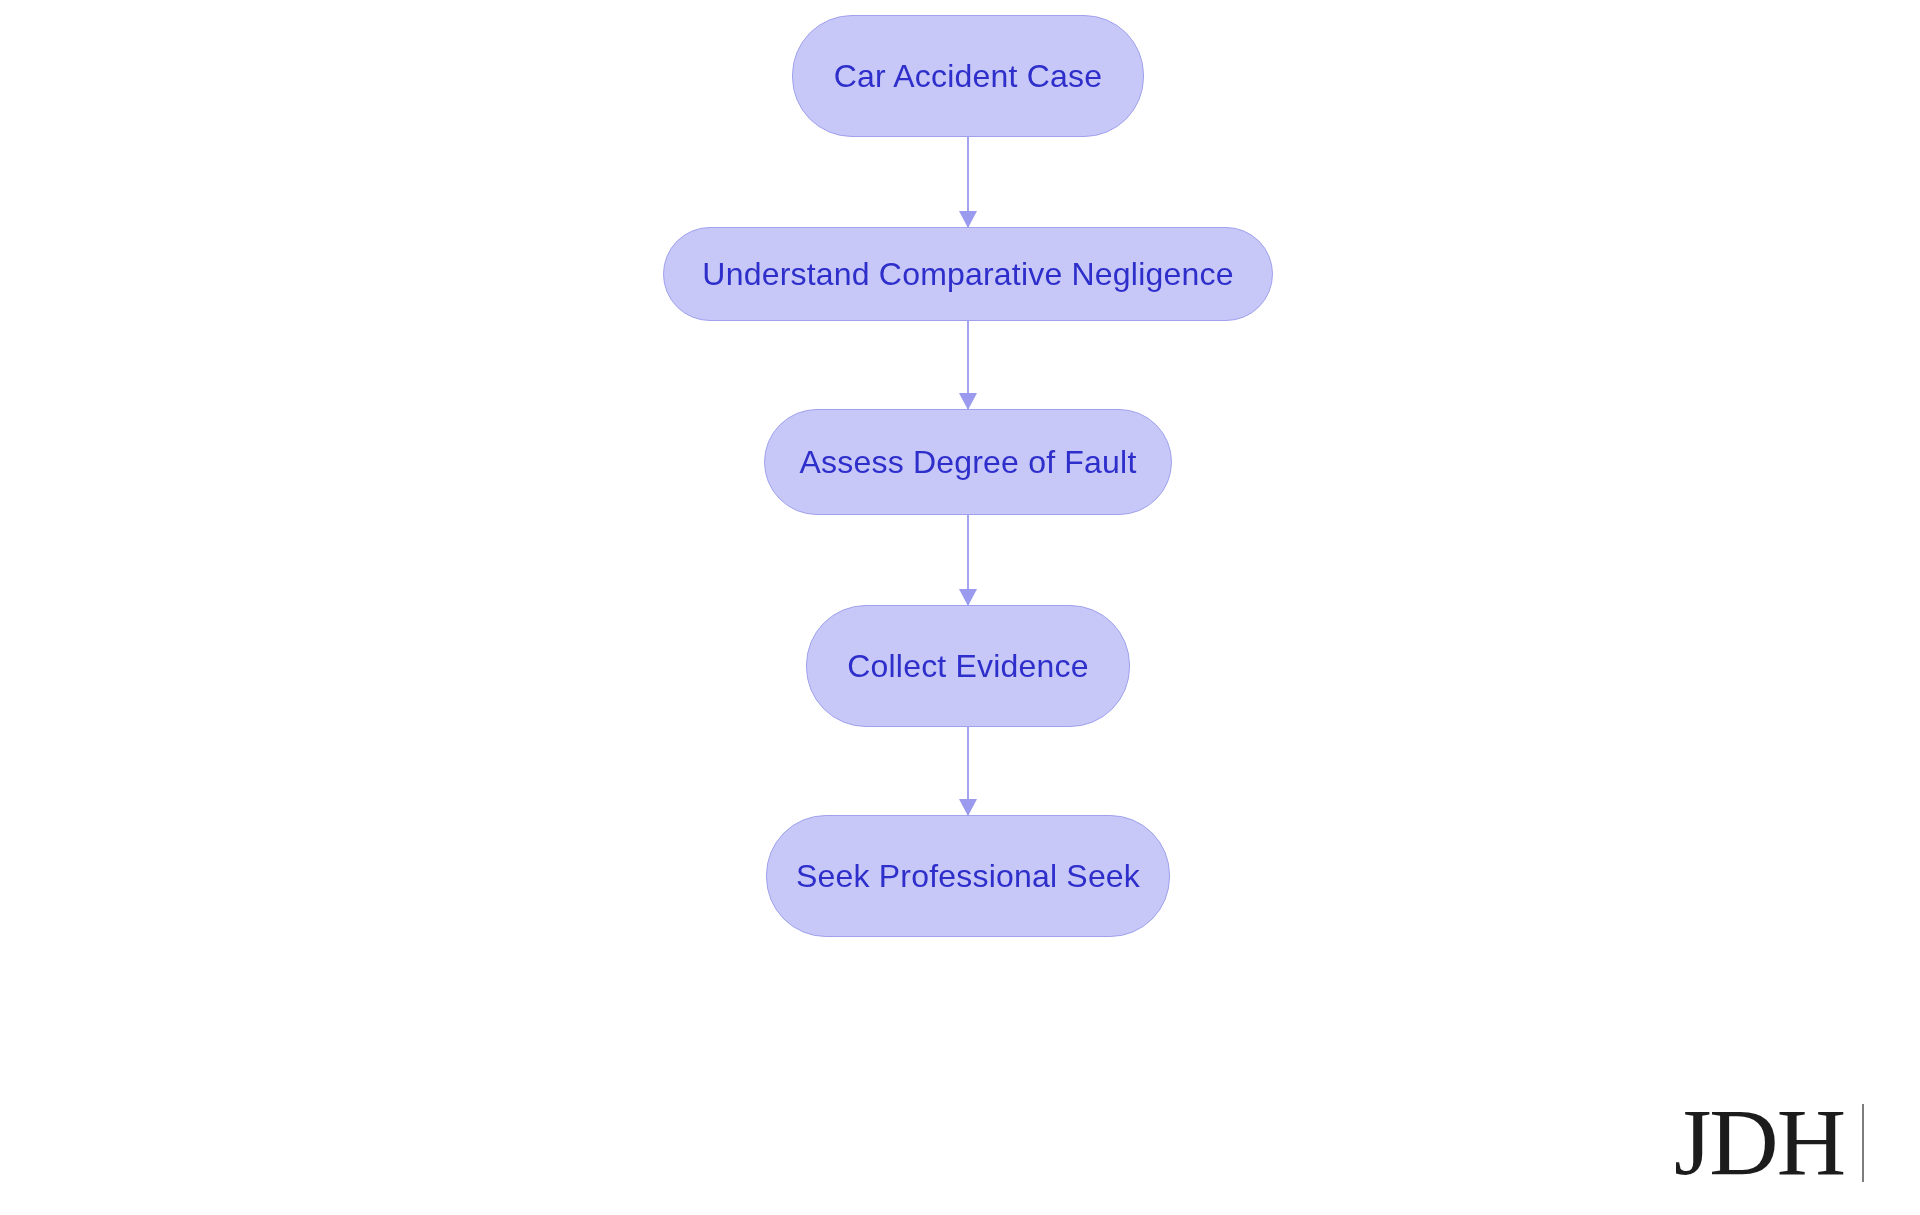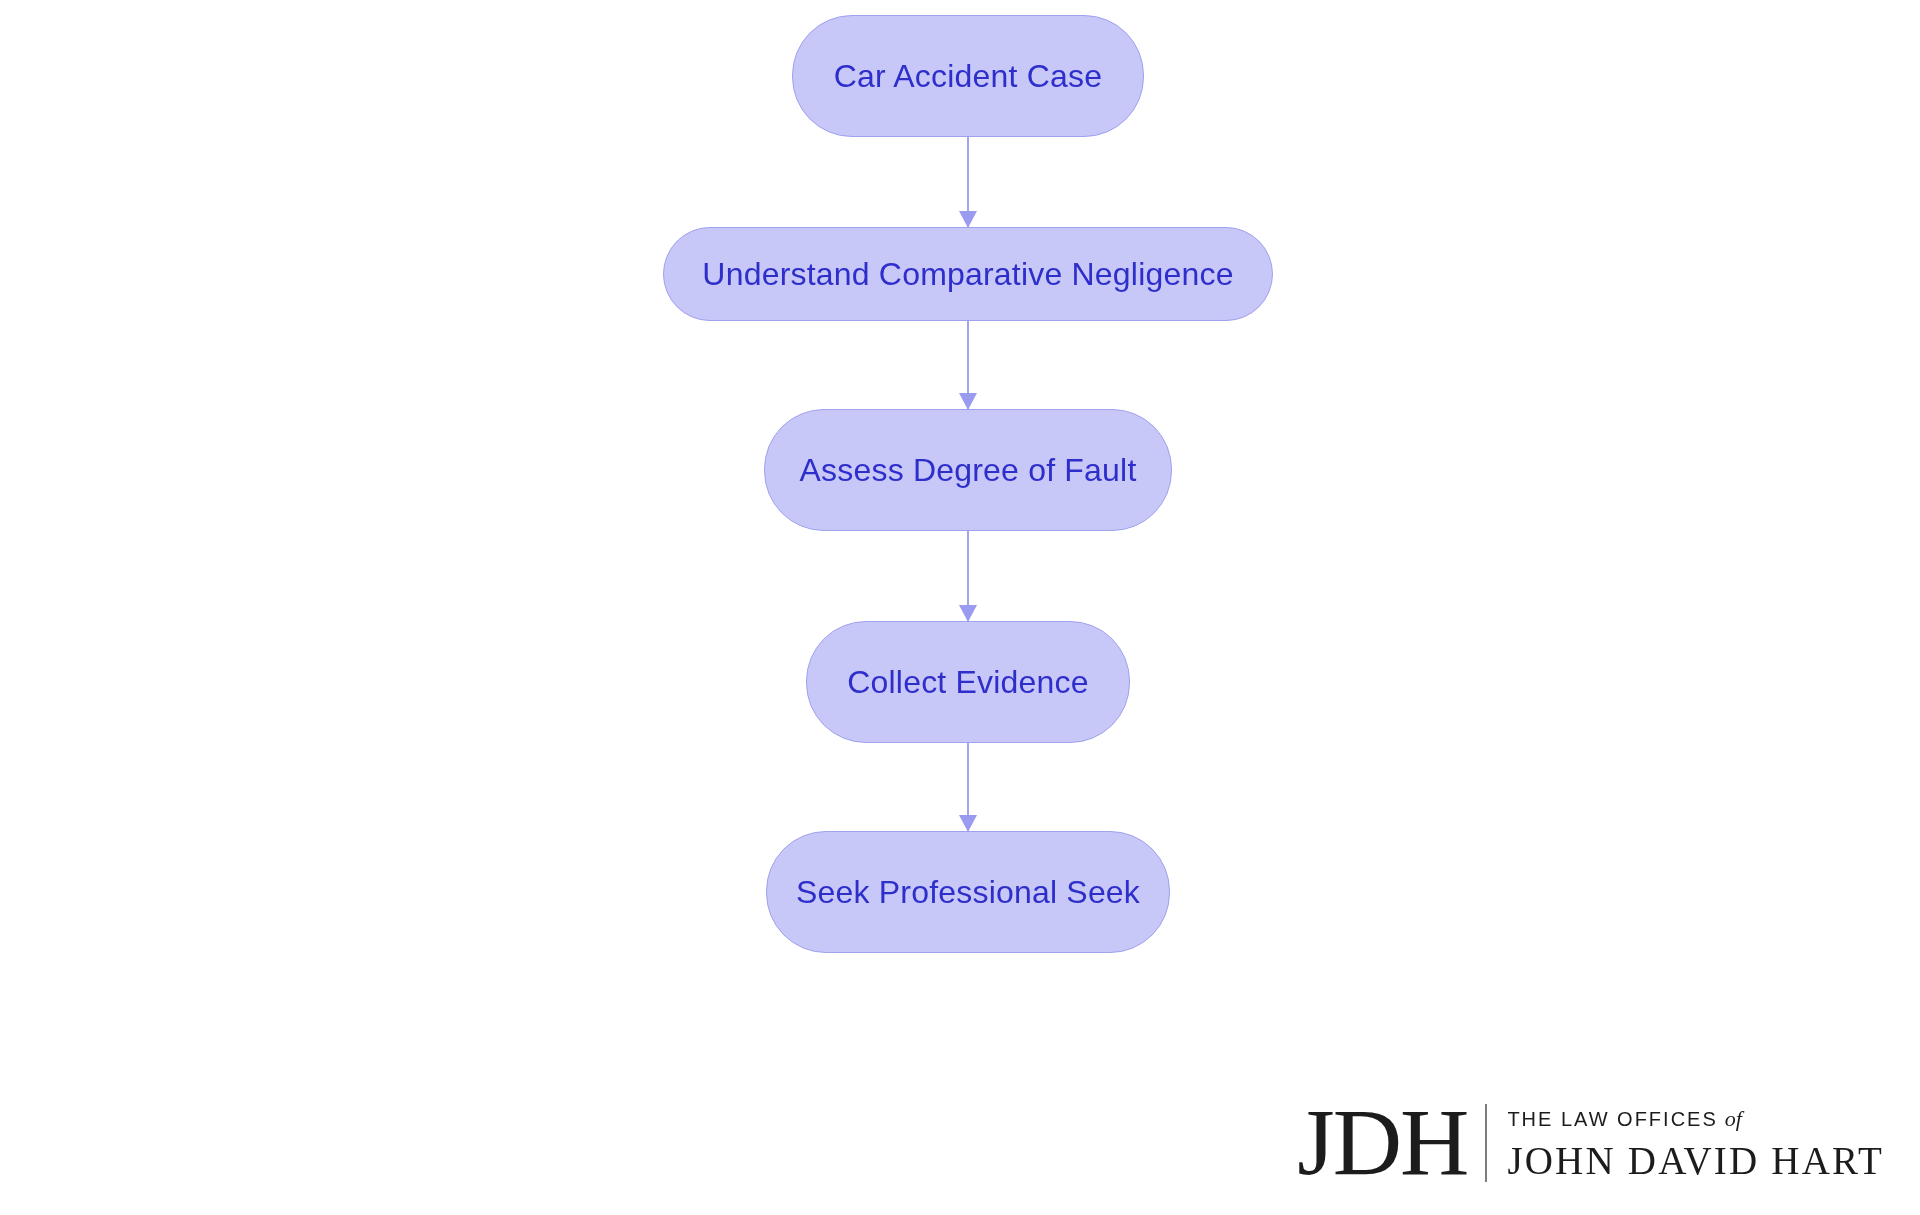--- a/index.html
+++ b/index.html
@@ -45,21 +45,21 @@
     text-align: center;
     font-family: "Liberation Sans", sans-serif;
     font-weight: 400;
     letter-spacing: 0.2px;
     white-space: nowrap;
     user-select: none;
   }
 
   .node-1 { width: 352px; height: 122px; font-size: 32px; }
   .node-2 { width: 610px; height: 94px; font-size: 32px; }
-  .node-3 { width: 408px; height: 122px; font-size: 32px; }
+  .node-3 { width: 408px; height: 106px; font-size: 32px; }
   .node-4 { width: 324px; height: 122px; font-size: 32px; }
   .node-5 { width: 404px; height: 122px; font-size: 32px; }
 
   .connector {
     position: relative;
     width: 3px;
     display: flex;
     justify-content: center;
   }
   .connector .stem {
@@ -174,20 +174,13 @@
 
     <div class="node node-5">Seek Professional Seek</div>
 
   </div>
 
 </div>
 
 <div id="brand-logo">
   <div class="logo-mark">JDH</div>
   <div class="logo-divider"></div>
-  <div class="logo-words">
-    <div class="logo-line1">
-      <span>THE LAW OFFICES</span>
-      <span class="logo-of">of</span>
-    </div>
-    <div class="logo-line2">JOHN DAVID HART</div>
-  </div>
 </div>
 
 </body></html>

